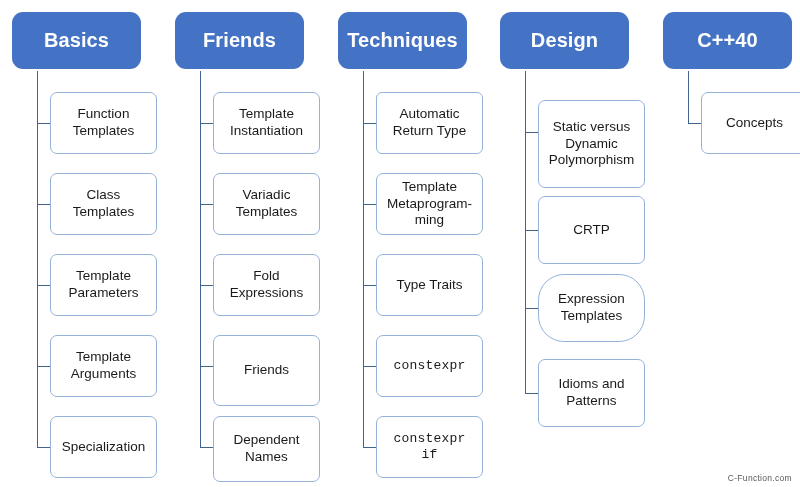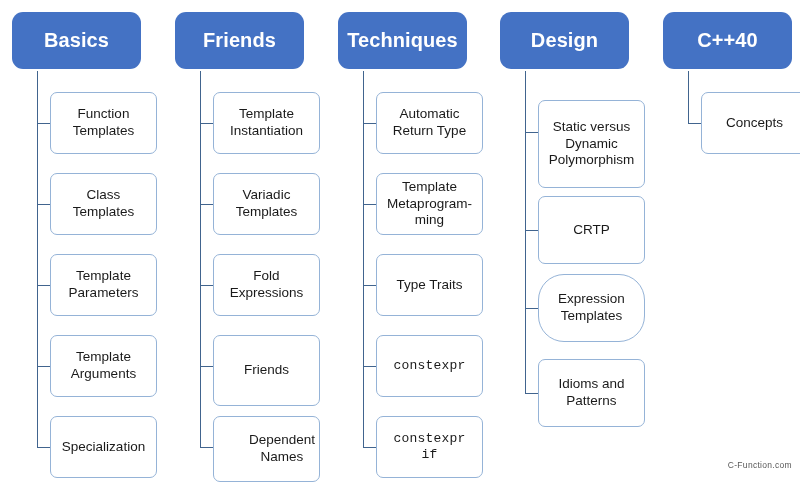--- a/index.html
+++ b/index.html
@@ -81,21 +81,21 @@
     font-family: "Liberation Sans", sans-serif;
   }
   .node.mono .node-label {
     font-family: Liberation Mono, monospace;
     font-size: 13px;
     letter-spacing: 0.2px;
   }
   .watermark {
     position: absolute;
     right: 8px;
-    bottom: 17px;
+    bottom: 4px;
     font-size: 8.5px;
     color: #595959;
     letter-spacing: 0.3px;
     font-family: "Liberation Sans", sans-serif;
   }
 </style>
 </head>
 <body>
 
 <div id="diagram">
@@ -140,31 +140,31 @@
       </div>
       <div class="stub" style="top: 285px;"></div>
       <div class="node" style="top: 254px; height: 62px;">
         <span class="node-label">Fold<br>Expressions</span>
       </div>
       <div class="stub" style="top: 366px;"></div>
       <div class="node" style="top: 335px; height: 71px;">
         <span class="node-label">Friends</span>
       </div>
       <div class="stub" style="top: 447px;"></div>
-      <div class="node" style="top: 416px; height: 66px; justify-content: flex-end;">
+      <div class="node" style="top: 416px; height: 66px;">
         <span class="node-label">Dependent<br>Names</span>
       </div>
     </div>
     <div class="column" style="left: 338px;">
       <div class="col-header">
         <span class="col-header-label">Techniques</span>
       </div>
       <div class="trunk" style="height: 376px;"></div>
       <div class="stub" style="top: 123px;"></div>
-      <div class="node" style="top: 92px; height: 62px;">
+      <div class="node" style="top: 92px; height: 62px; border-radius: 6px;">
         <span class="node-label">Automatic<br>Return Type</span>
       </div>
       <div class="stub" style="top: 204px;"></div>
       <div class="node" style="top: 173px; height: 62px;">
         <span class="node-label">Template<br>Metaprogram-<br>ming</span>
       </div>
       <div class="stub" style="top: 285px;"></div>
       <div class="node" style="top: 254px; height: 62px;">
         <span class="node-label">Type Traits</span>
       </div>

